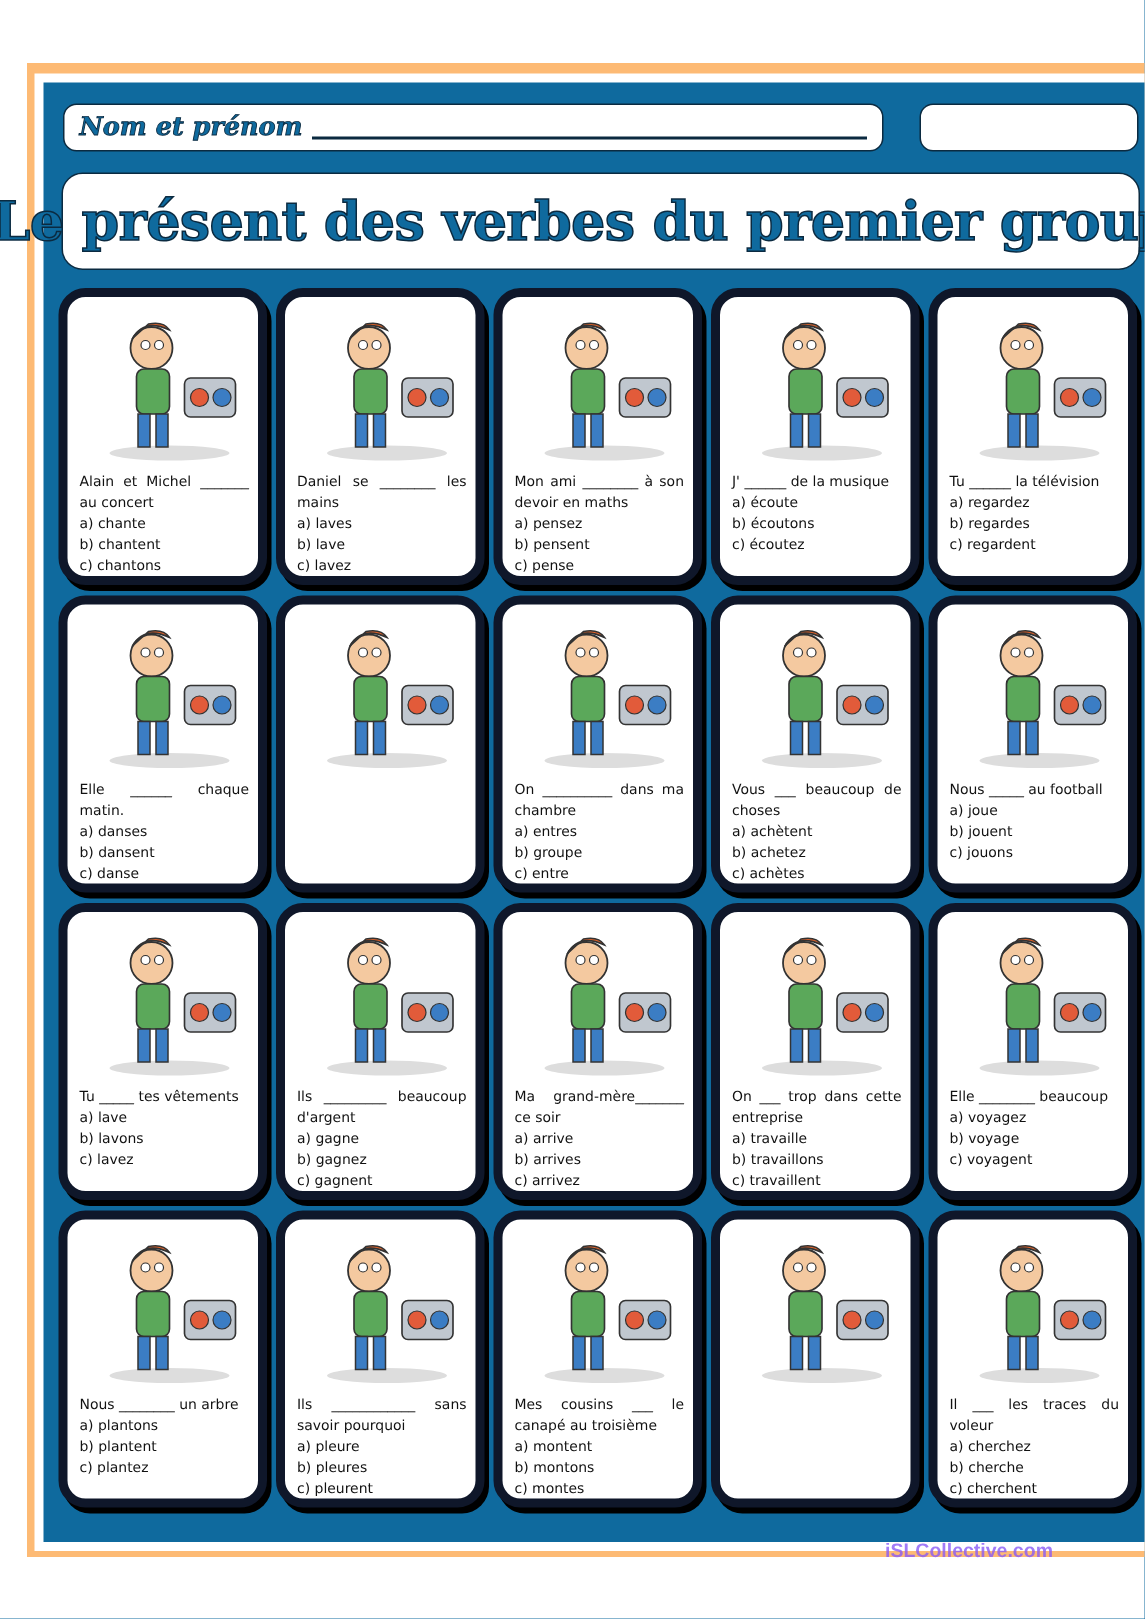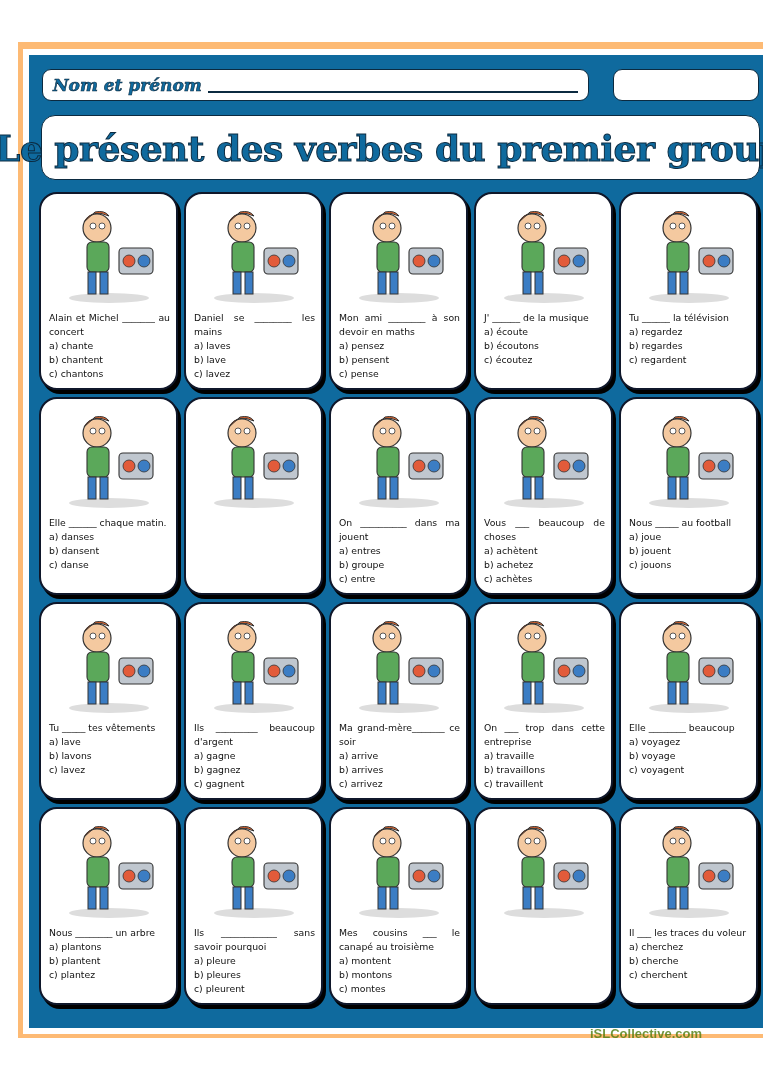--- a/index.html
+++ b/index.html
@@ -7,26 +7,26 @@
   .outer { position:absolute; left:18px; top:42px; width:763px; height:996px; background:#fdba74; }
   .white-border { position:absolute; left:5px; top:7px; width:753px; height:985px; background:#ffffff; }
   .inner { position:absolute; left:11px; top:13px; width:741px; height:973px; background:#0f6a9e; }
   .name-box { position:absolute; left:13px; top:14px; width:547px; height:32px; background:#fff; border:1.5px solid #0b2a40; border-radius:9px; box-sizing:border-box; display:flex; align-items:center; padding-left:10px; }
   .name-label { font-family:"DejaVu Serif", serif; font-weight:bold; font-style:italic; font-size:17px; color:#0f6a9e; -webkit-text-stroke:0.6px #0b2a40; white-space:nowrap; }
   .name-line { display:inline-block; border-bottom:2px solid #0b2a40; width:370px; height:14px; margin-left:6px; }
   .score-box { position:absolute; left:584px; top:14px; width:146px; height:32px; background:#fff; border:1.5px solid #0b2a40; border-radius:9px; box-sizing:border-box; }
   .title-box { position:absolute; left:12px; top:60px; width:719px; height:65px; background:#fff; border:1.5px solid #0b2a40; border-radius:14px; box-sizing:border-box; display:flex; align-items:center; justify-content:center; }
   .title { font-family:"DejaVu Serif", serif; font-weight:bold; font-size:36px; color:#0f6a9e; -webkit-text-stroke:1px #0b2a40; letter-spacing:-0.5px; white-space:nowrap; }
   .grid { position:absolute; left:10px; top:137px; width:724px; display:grid; grid-template-columns:repeat(5, 139px); grid-auto-rows:198px; column-gap:6px; row-gap:7px; }
-  .card { position:relative; background:#fff; border-radius:18px; box-shadow:3px 4px 0 #000; border:2px solid #0f172a; box-sizing:border-box; overflow:hidden; }
+  .card { position:relative; background:#fff; border-radius:18px; box-shadow:3px 4px 0 #000; border:6px solid #0f172a; box-sizing:border-box; overflow:hidden; }
   .pic { position:absolute; left:6px; top:6px; width:123px; height:106px; }
   .txt { position:absolute; left:8px; top:117px; right:6px; font-family:"DejaVu Sans", sans-serif; font-size:9.3px; line-height:14px; color:#111; }
   .q { text-align:justify; }
   .opt { white-space:nowrap; }
-  .watermark { position:absolute; left:590px; top:1026px; font-family:"Liberation Sans", sans-serif; font-weight:bold; font-size:13px; color:#4d7c0f; opacity:0.8; }
+  .watermark { position:absolute; left:590px; top:1026px; font-family:"Liberation Sans", sans-serif; font-weight:bold; font-size:13px; color:#8b5cf6; opacity:0.8; }
 </style>
 </head>
 <body>
 
 <div class="outer">
   <div class="white-border"></div>
   <div class="inner">
     <div class="name-box">
       <span class="name-label">Nom et prénom</span>
       <span class="name-line"></span>
@@ -185,21 +185,21 @@
       <circle cx="46" cy="26" r="3" fill="#fff" stroke="#333" stroke-width="0.8"></circle>
             <circle cx="55" cy="26" r="3" fill="#fff" stroke="#333" stroke-width="0.8"></circle>
       <rect x="40" y="42" width="22" height="30" rx="5" fill="#5ba85a" stroke="#333" stroke-width="1.1"></rect>
       <rect x="41" y="72" width="8" height="22" fill="#3b7dc4" stroke="#333" stroke-width="1"></rect>
       <rect x="53" y="72" width="8" height="22" fill="#3b7dc4" stroke="#333" stroke-width="1"></rect>
       <rect x="72" y="48" width="34" height="26" rx="4" fill="#c0c7cf" stroke="#333" stroke-width="1.1"></rect>
       <circle cx="82" cy="61" r="6" fill="#e25b3a" stroke="#333" stroke-width="0.8"></circle>
       <circle cx="97" cy="61" r="6" fill="#3b7dc4" stroke="#333" stroke-width="0.8"></circle>
     </svg>
     <div class="txt">
-      <div class="q">On __________ dans ma jouent</div>
+      <div class="q">On __________ dans ma chambre</div>
       <div class="opt">a) entres</div>
       <div class="opt">b) groupe</div>
       <div class="opt">c) entre</div>
     </div>
   </div>
         <div class="card">
     <svg class="pic" viewBox="0 0 123 106">
       <ellipse cx="62" cy="98" rx="40" ry="5" fill="#ddd"></ellipse>
       <circle cx="50" cy="28" r="14" fill="#f4c9a0" stroke="#333" stroke-width="1.2"></circle>
       <path d="M37 22 Q45 8 62 16 Q58 10 48 12 Z" fill="#e0632a" stroke="#333" stroke-width="1"></path>

